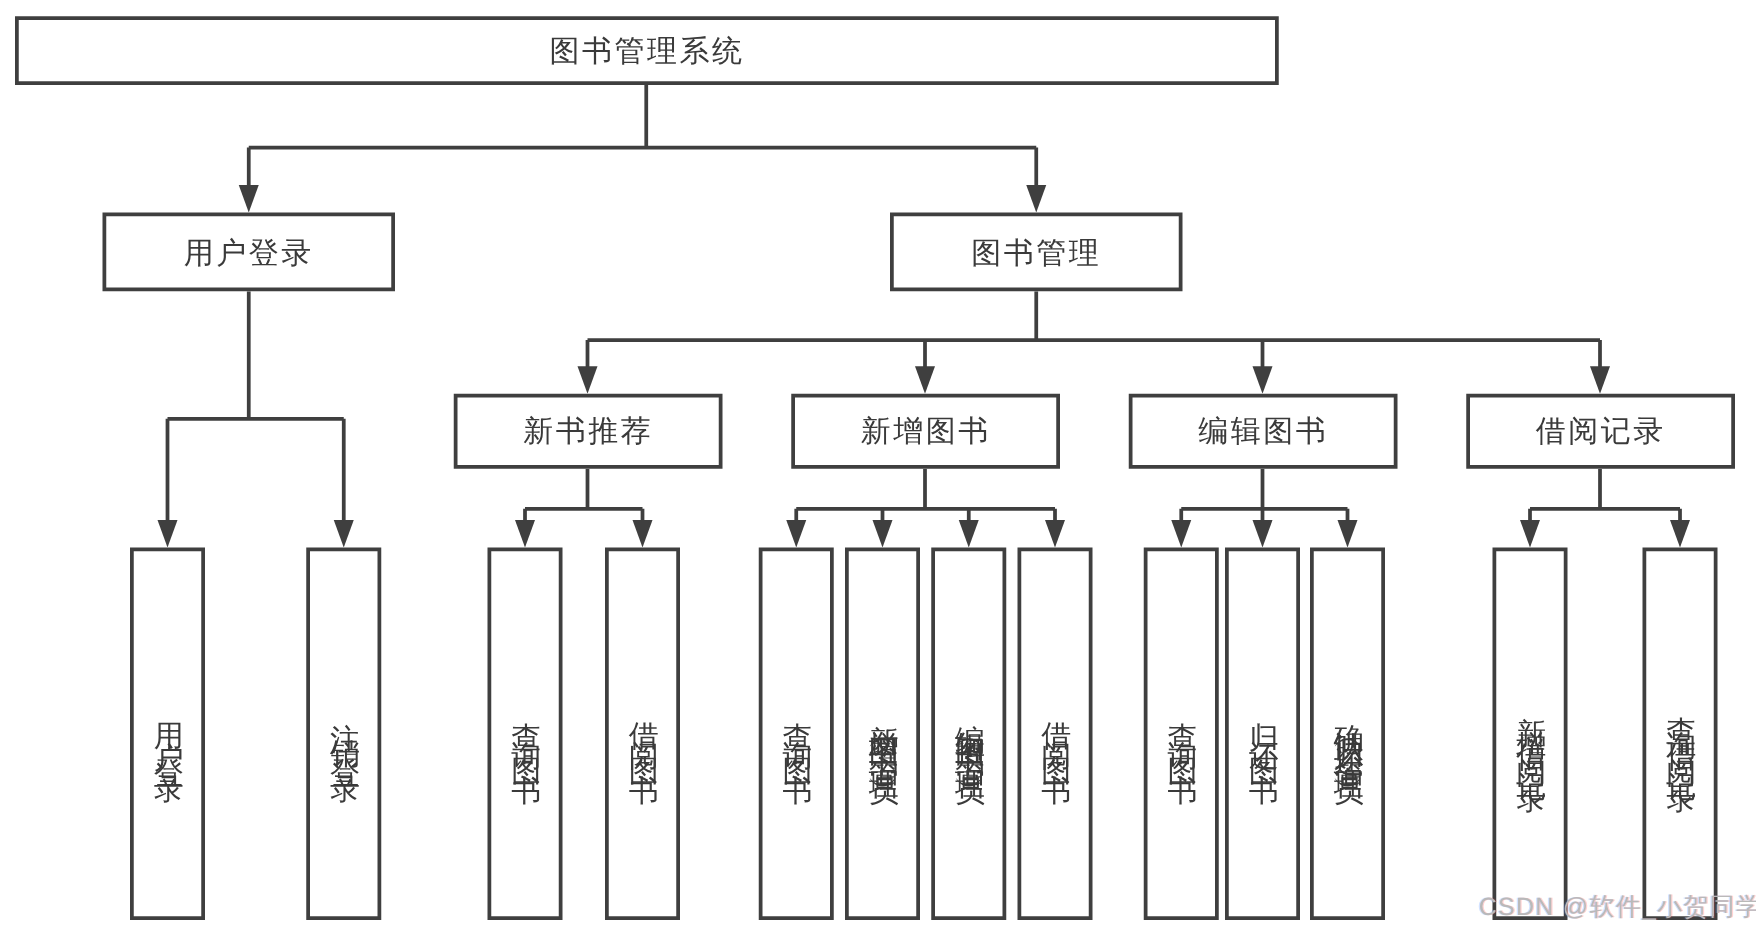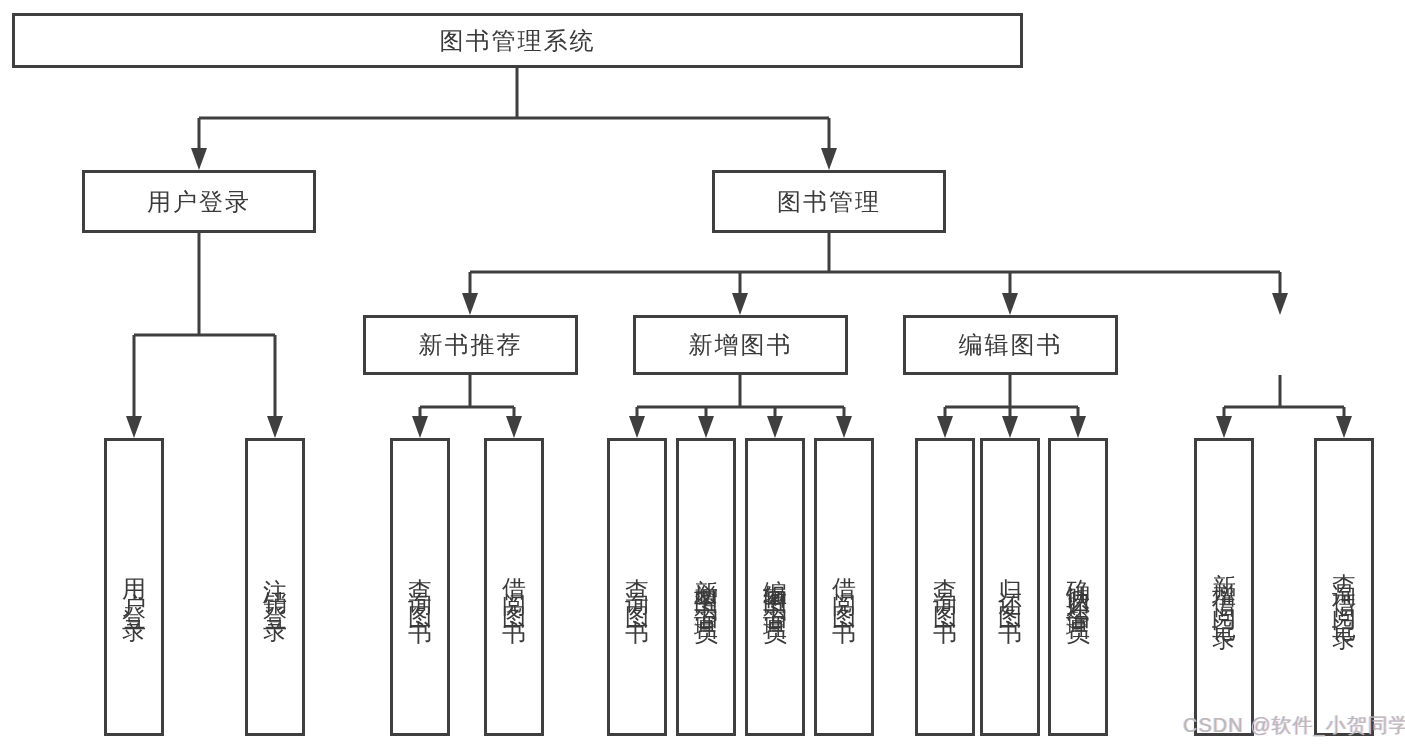--- a/index.html
+++ b/index.html
@@ -126,20 +126,23 @@
 
   <div class="box" style="left:712px;top:170px;width:234px;height:63px">
     <span class="h-label">图书管理</span>
   </div>
   <div class="box" style="left:633px;top:315px;width:215px;height:60px">
     <span class="h-label">新增图书</span>
   </div>
   <div class="box" style="left:903px;top:315px;width:215px;height:60px">
     <span class="h-label">编辑图书</span>
   </div>
+  <div class="box" style="left:1173px;top:315px;width:215px;height:60px">
+    <span class="h-label">借阅记录</span>
+  </div>
 
   <div class="box leaf" style="left:104px;top:438px;width:60px;height:298px">
     <span class="v-label" style="letter-spacing: 14px;">用户登录</span>
   </div>
   <div class="box leaf" style="left:245px;top:438px;width:60px;height:298px">
     <span class="v-label" style="letter-spacing: 14px;">注销登录</span>
   </div>
 
   <div class="box leaf" style="left:390px;top:438px;width:60px;height:298px">
     <span class="v-label" style="letter-spacing: 14px;">查询图书</span>

